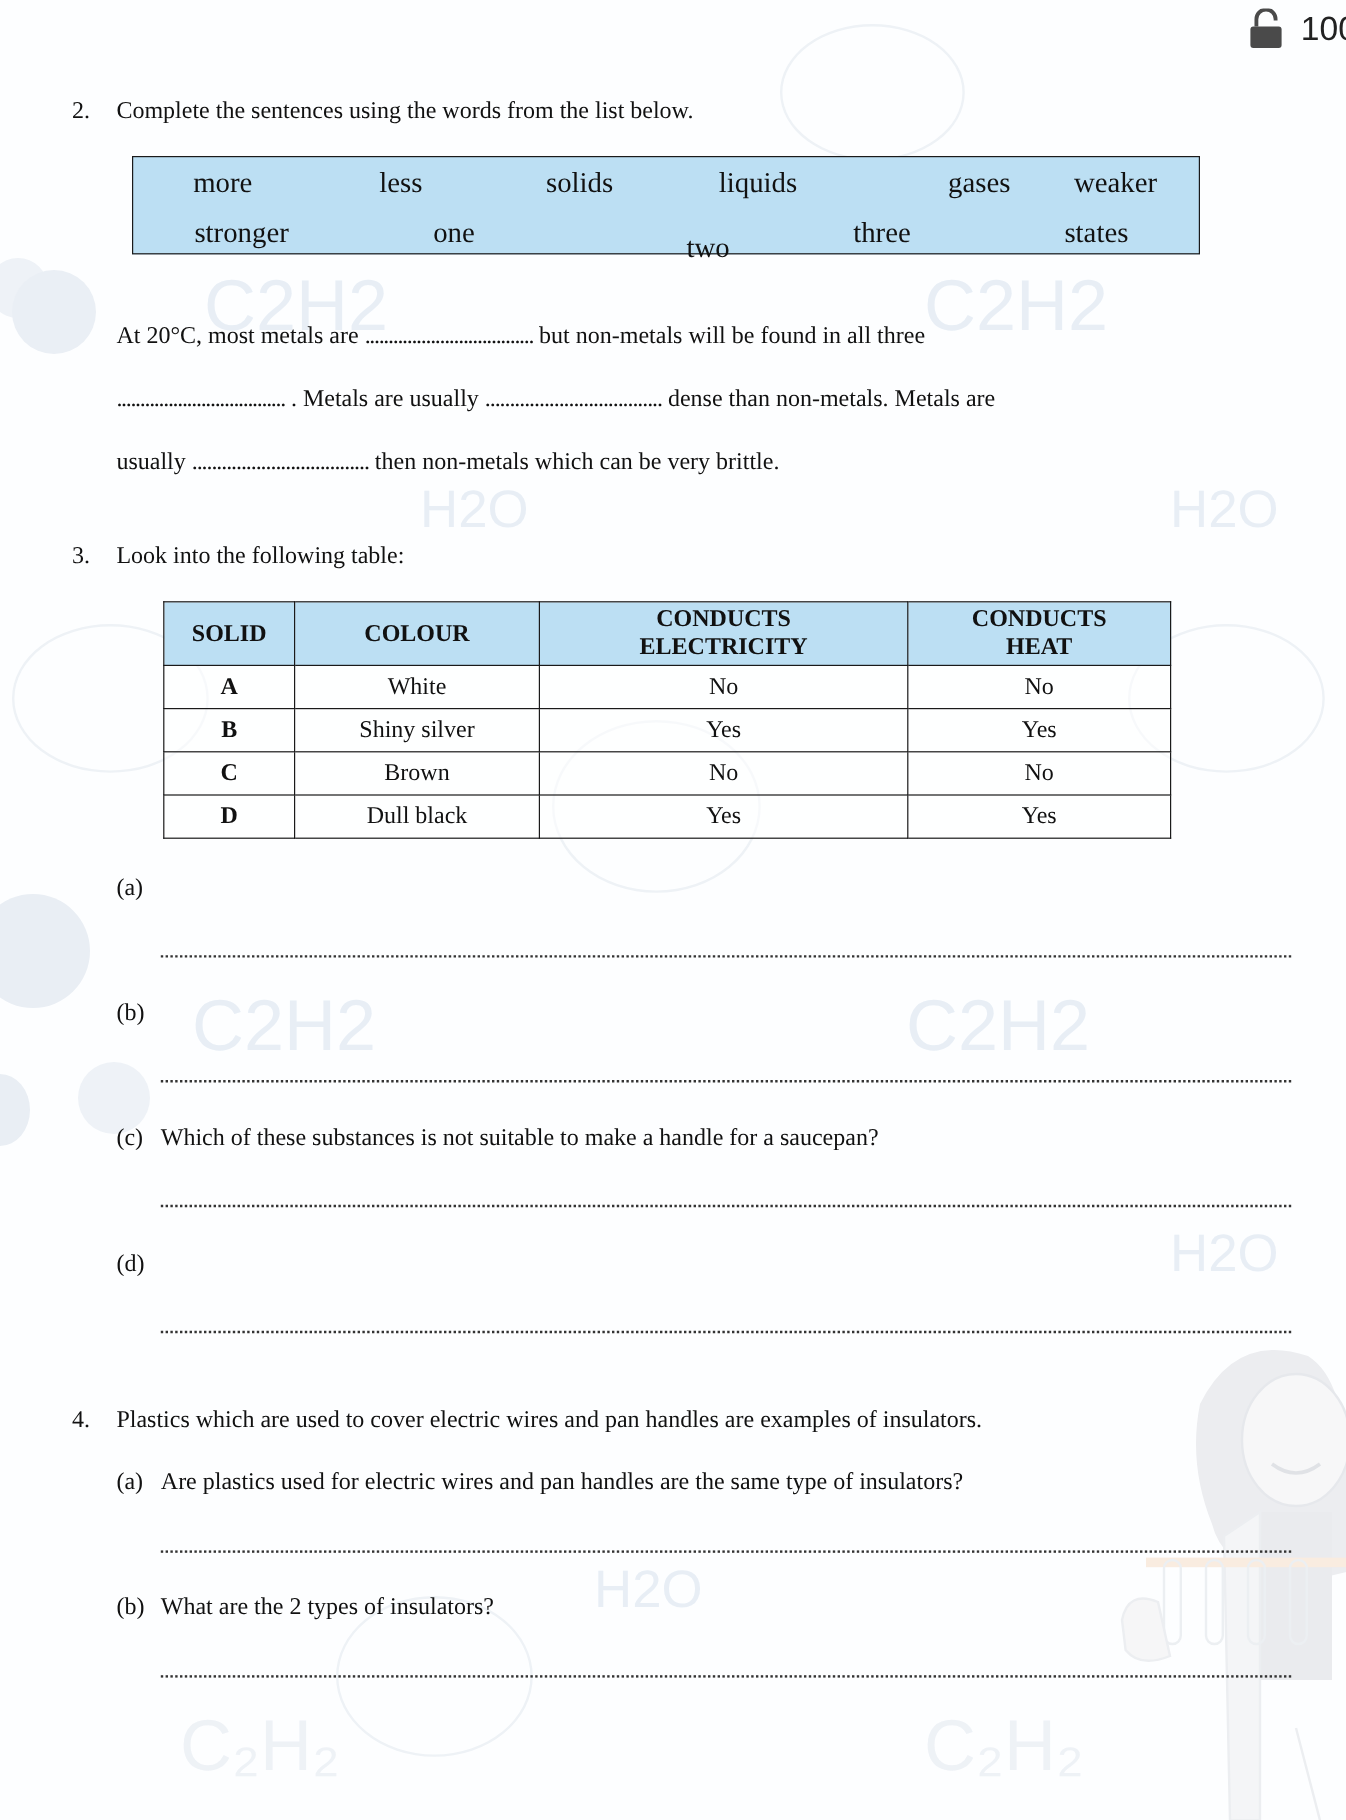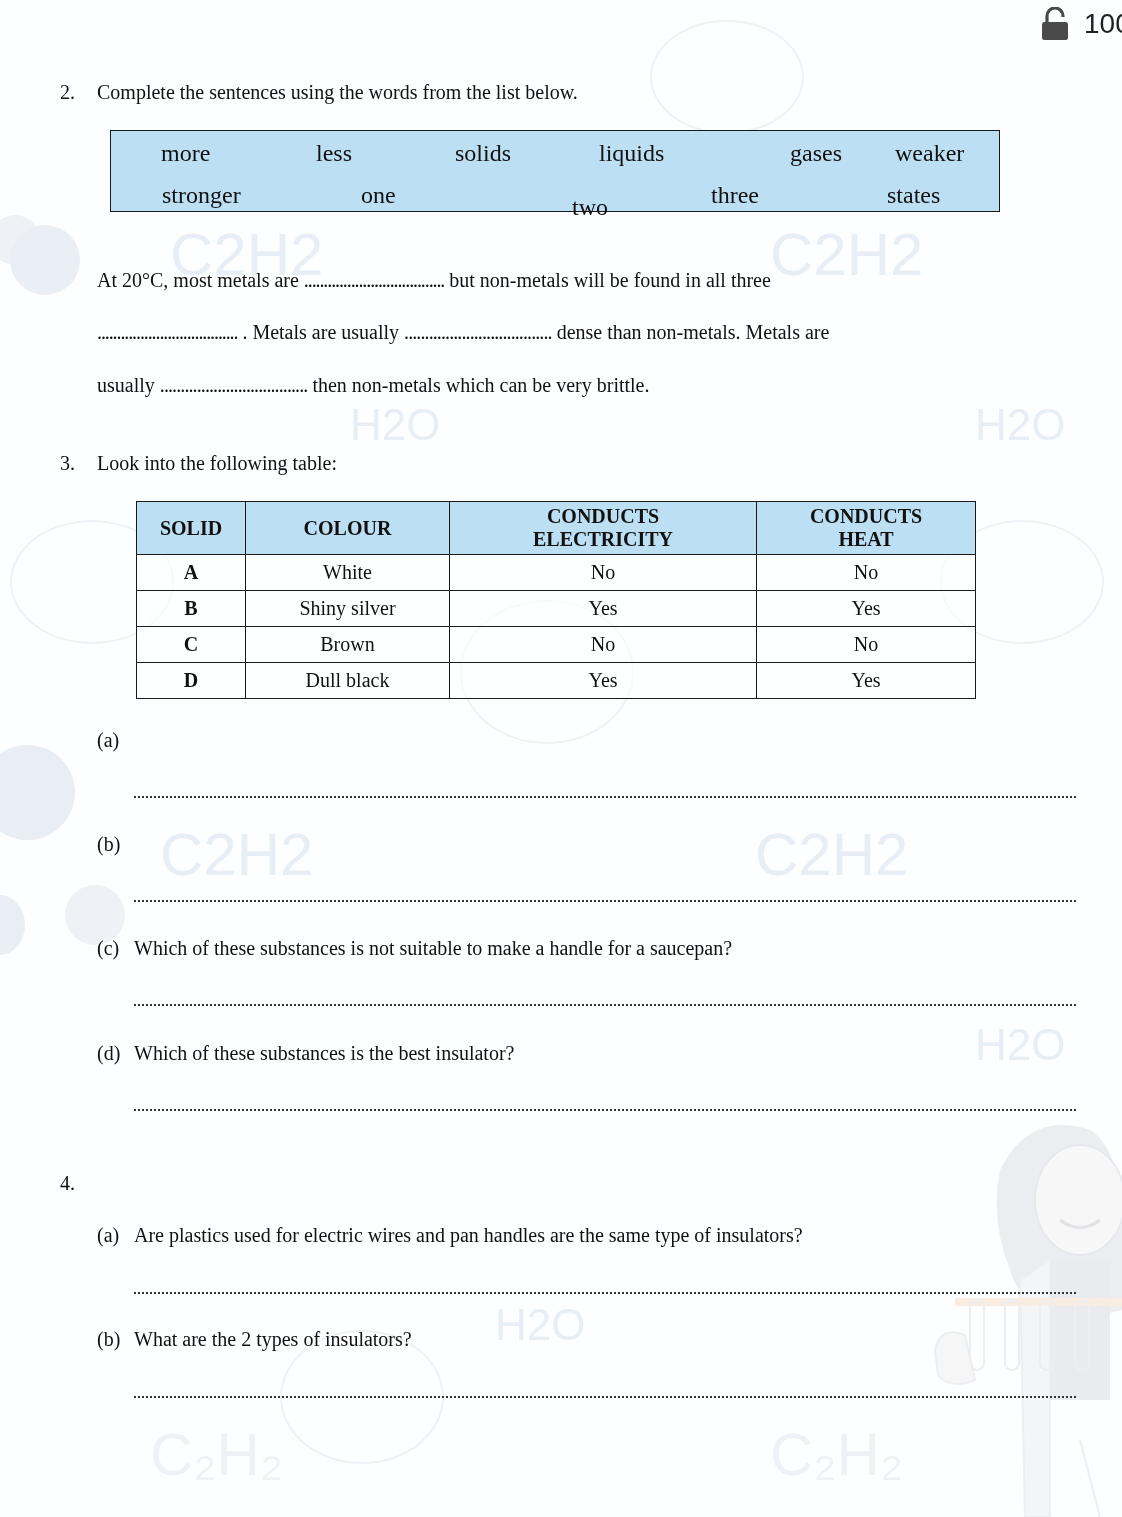--- a/index.html
+++ b/index.html
@@ -264,24 +264,24 @@
   <div class="answer-line" style="left:134px; top:796px; width:942px;"></div>
 
   <span class="abs text" style="left:97px; top:832px;">(b)</span>
   <div class="answer-line" style="left:134px; top:900px; width:942px;"></div>
 
   <span class="abs text" style="left:97px; top:936px;">(c)</span>
   <span class="abs text" style="left:134px; top:936px;">Which of these substances is not suitable to make a handle for a saucepan?</span>
   <div class="answer-line" style="left:134px; top:1004px; width:942px;"></div>
 
   <span class="abs text" style="left:97px; top:1041px;">(d)</span>
-  <span class="abs text" style="left:134px; top:1041px;">Which of these substances is the best insulator?</span>
   <div class="answer-line" style="left:134px; top:1109px; width:942px;"></div>
 
   <span class="abs text" style="left:60px; top:1171px;">4.</span>
+  <span class="abs text" style="left:97px; top:1171px;">Plastics which are used to cover electric wires and pan handles are examples of insulators.</span>
 
   <span class="abs text" style="left:97px; top:1223px;">(a)</span>
   <span class="abs text" style="left:134px; top:1223px;">Are plastics used for electric wires and pan handles are the same type of insulators?</span>
   <div class="answer-line" style="left:134px; top:1292px; width:942px;"></div>
 
   <span class="abs text" style="left:97px; top:1327px;">(b)</span>
   <span class="abs text" style="left:134px; top:1327px;">What are the 2 types of insulators?</span>
   <div class="answer-line" style="left:134px; top:1396px; width:942px;"></div>
 
 </div>

